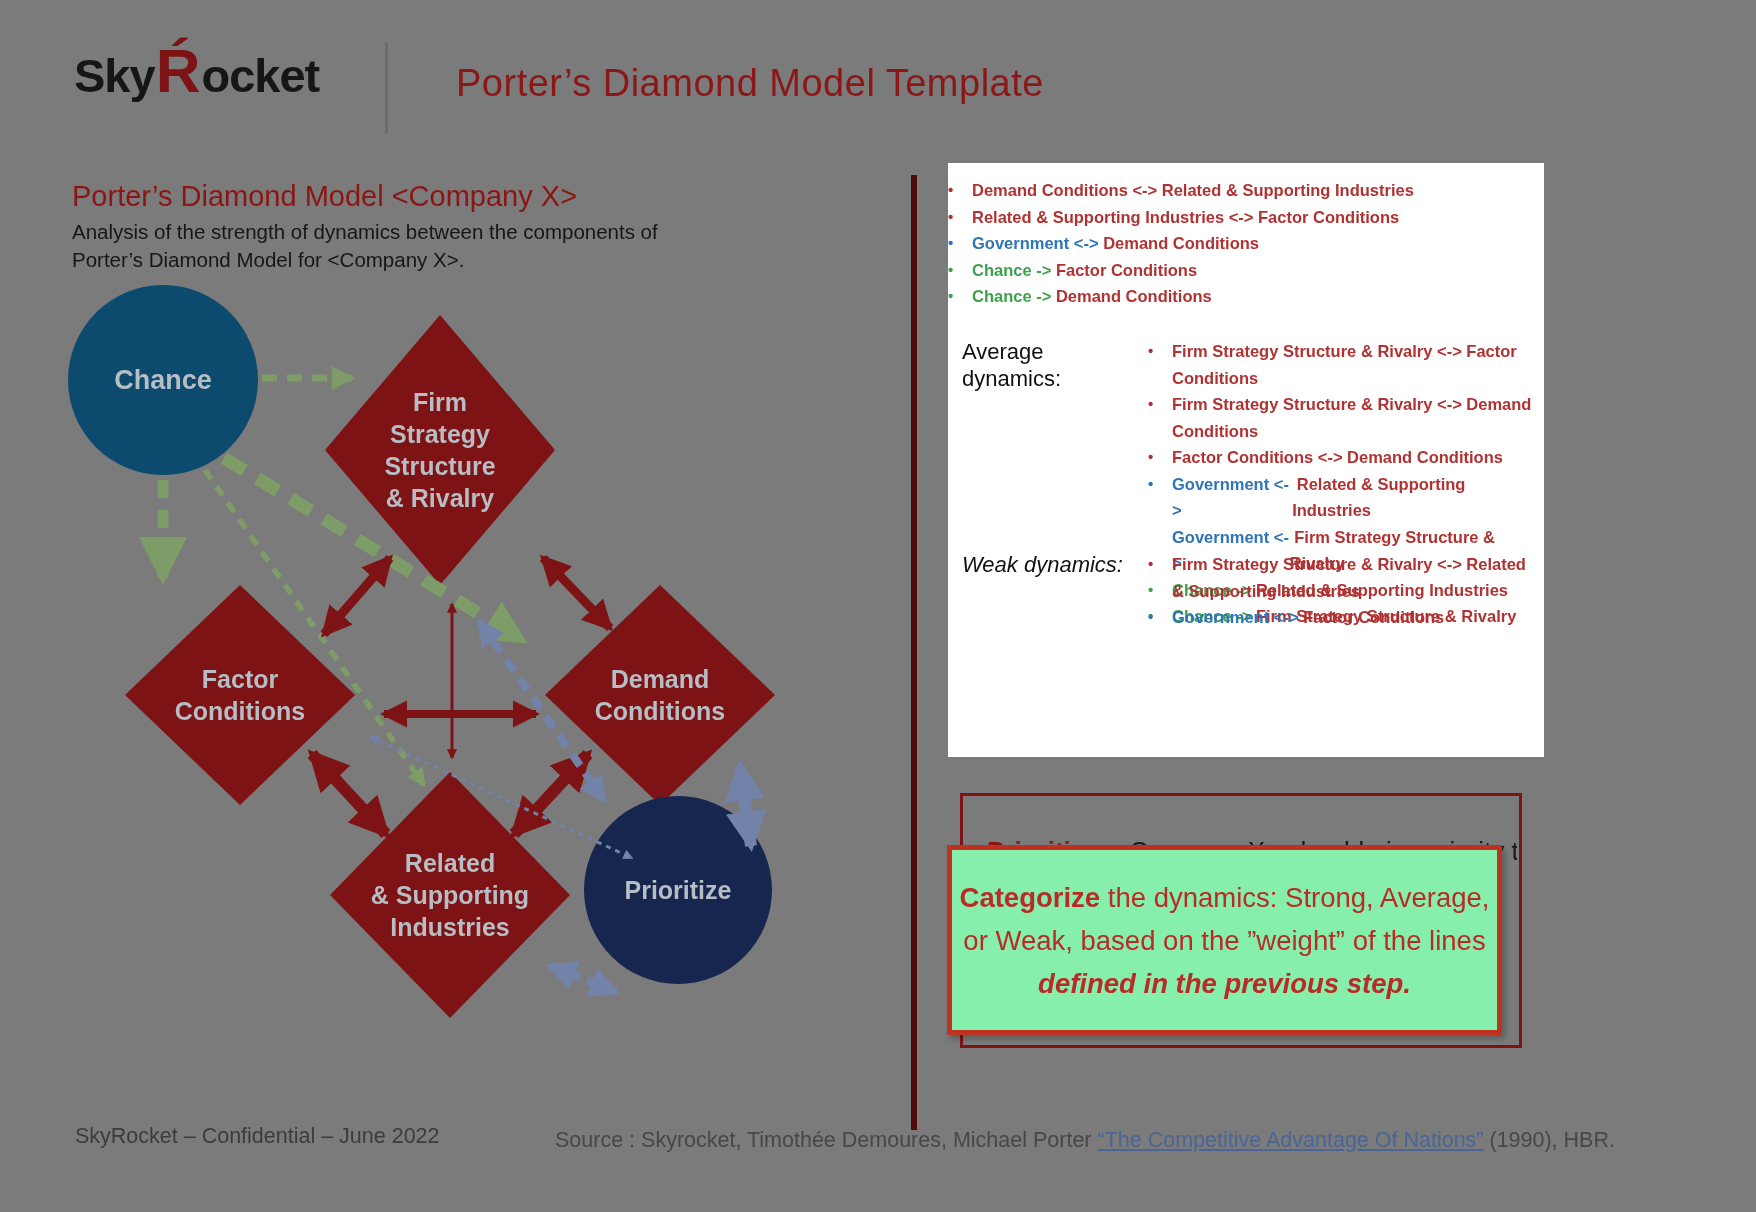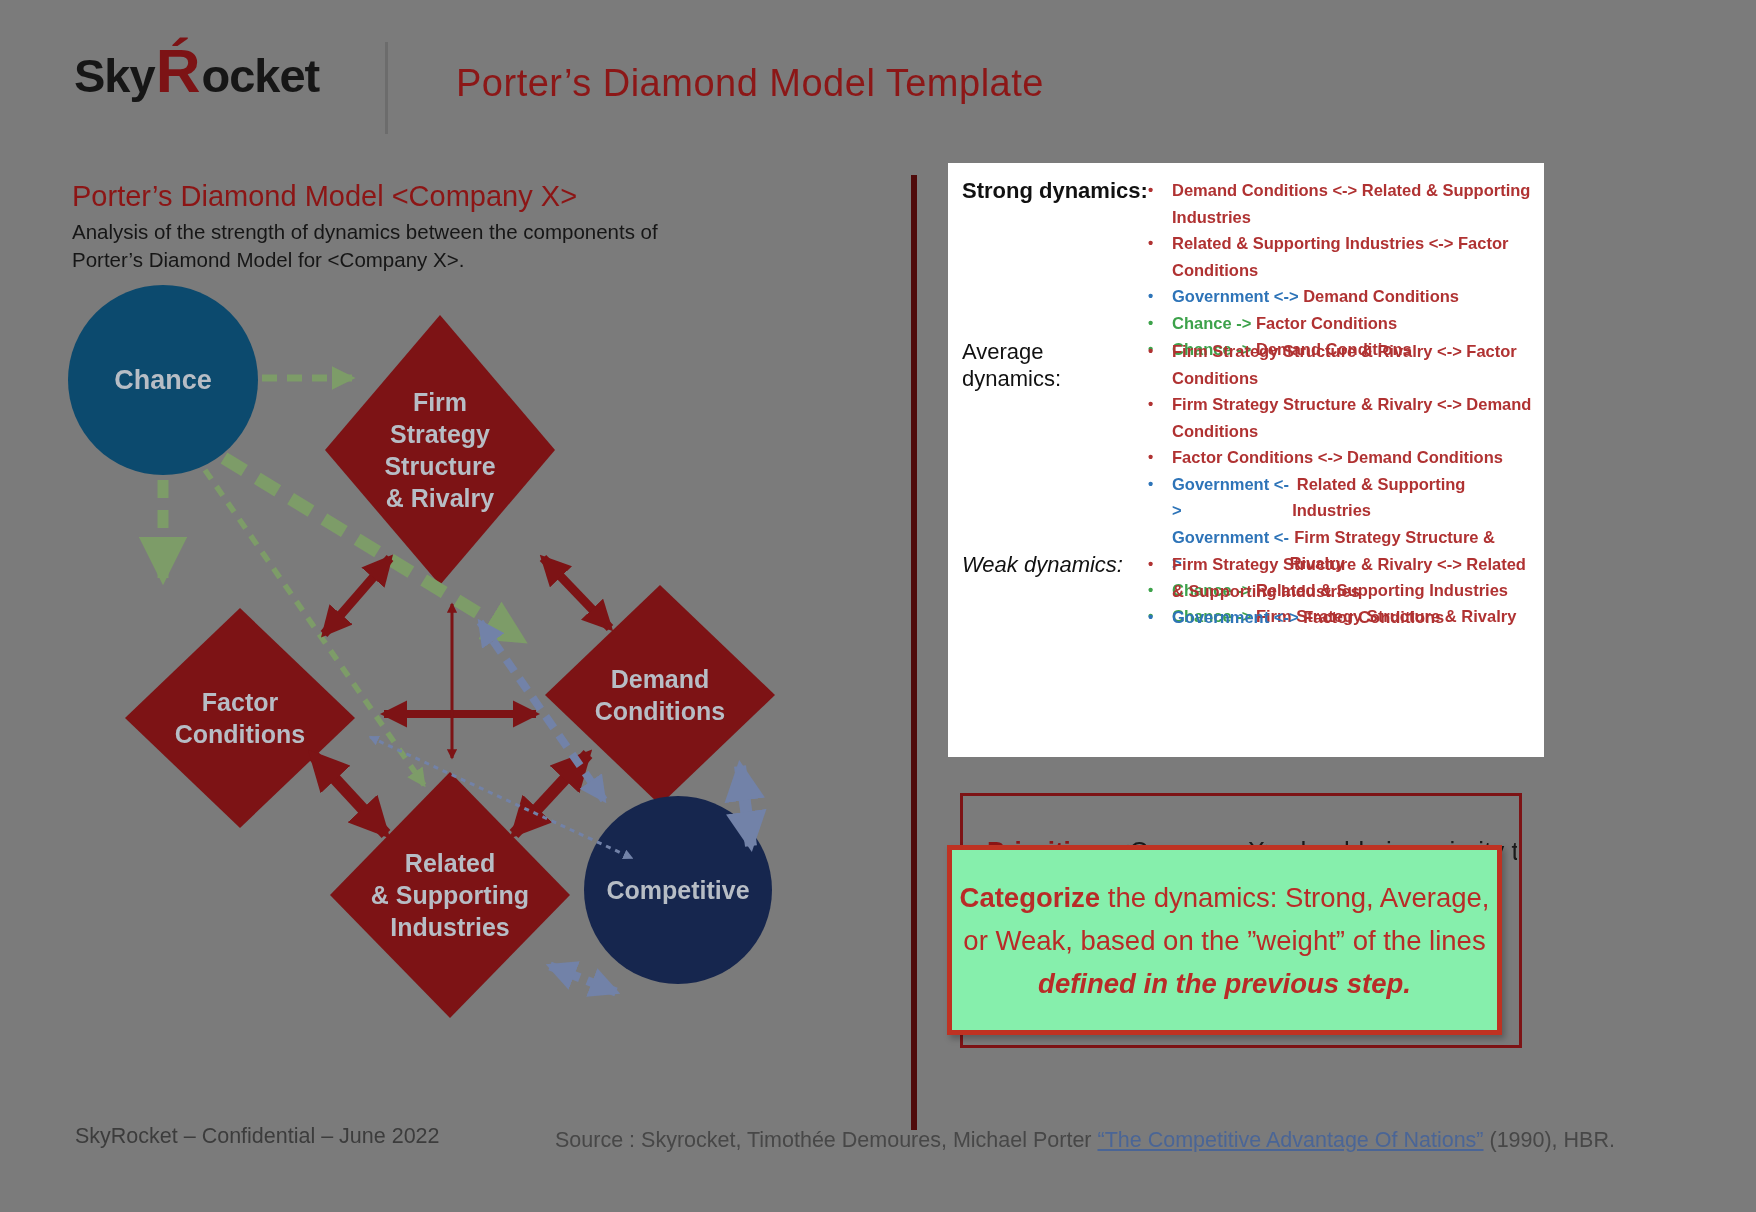--- a/index.html
+++ b/index.html
@@ -17,21 +17,21 @@
   #intro-heading{position:absolute;left:72px;top:180px;font-size:29px;font-weight:400;color:#8c1515;}
   #intro-sub{position:absolute;left:72px;top:218px;width:620px;font-size:20.5px;line-height:28px;color:#161616;}
 
   
   .node{position:absolute;display:flex;flex-direction:column;align-items:center;justify-content:center;text-align:center;color:#b7bdc5;font-weight:700;z-index:1;}
   .node .ln{line-height:32px;}
   #node-chance{left:68px;top:285px;width:190px;height:190px;border-radius:50%;background:#0c4a6e;font-size:27px;}
   #node-government{left:584px;top:796px;width:188px;height:188px;border-radius:50%;background:#16264e;font-size:25px;}
   .diamond{clip-path:polygon(50% 0,100% 50%,50% 100%,0 50%);background:#7d1315;font-size:25px;}
   #node-fssr{left:325px;top:315px;width:230px;height:270px;}
-  #node-factor{left:125px;top:608px;width:230px;height:220px;text-align:center;}
+  #node-factor{left:125px;top:585px;width:230px;height:220px;text-align:center;}
   #node-demand{left:545px;top:585px;width:230px;height:220px;text-align:center;}
   #node-rs{left:330px;top:772px;width:240px;height:246px;}
   #arrows{position:absolute;left:0;top:0;z-index:2;pointer-events:none;}
 
   
   #v-divider{position:absolute;left:911px;top:175px;width:6px;height:955px;background:#4f0a0a;}
   #dyn-panel{position:absolute;left:948px;top:163px;width:596px;height:594px;background:#ffffff;z-index:3;}
   .dyn-row{position:absolute;left:0;width:100%;display:flex;}
   .dyn-label{width:200px;padding-left:14px;box-sizing:border-box;font-size:22px;line-height:27px;color:#111;}
   .lbl-strong{font-weight:700;}
@@ -93,21 +93,21 @@
   <div class="node diamond" id="node-demand">
     <div class="ln">Demand</div>
     <div class="ln">Conditions</div>
   </div>
   <div class="node diamond" id="node-rs">
     <div class="ln">Related</div>
     <div class="ln">&amp; Supporting</div>
     <div class="ln">Industries</div>
   </div>
   <div class="node" id="node-government">
-    <div class="ln">Competitive</div>
+    <div class="ln">Prioritize</div>
   </div>
 
   <svg id="arrows" width="1756" height="1212" viewBox="0 0 1756 1212">
     <defs>
       <marker id="ah-g" viewBox="0 0 10 10" refX="8.5" refY="5" markerWidth="3.4" markerHeight="3.4" orient="auto-start-reverse">
           <path d="M0,0L10,5L0,10z" fill="#7d9c68"></path>
         </marker>
       <marker id="ah-gb" viewBox="0 0 10 10" refX="8.5" refY="5" markerWidth="4.4" markerHeight="4.4" orient="auto-start-reverse">
           <path d="M0,0L10,5L0,10z" fill="#7d9c68"></path>
         </marker>
@@ -135,21 +135,20 @@
     <line x1="740" y1="766" x2="751" y2="846" stroke="#7282a8" stroke-width="12" marker-start="url(#ah-b)" marker-end="url(#ah-b)"></line>
     <line x1="550" y1="966" x2="616" y2="992" stroke="#7282a8" stroke-width="9" stroke-dasharray="12 8" marker-start="url(#ah-b)" marker-end="url(#ah-b)"></line>
     <line x1="370" y1="737" x2="632" y2="858" stroke="#7282a8" stroke-width="3" stroke-dasharray="5 5" marker-start="url(#ah-b)" marker-end="url(#ah-b)"></line>
   </svg>
 
   <div id="v-divider"></div>
 
   <div id="dyn-panel">
 
     <div class="dyn-row" style="top:14px;">
-      <div class="dyn-label lbl-strong">Strong dynamics:</div>
       <div class="dyn-items">
         <div class="li">
             <span class="dot c-red">•</span>
             <span class="seg c-red">Demand Conditions &lt;-&gt; Related &amp; Supporting Industries</span>
           </div>
         <div class="li">
             <span class="dot c-red">•</span>
             <span class="seg c-red">Related &amp; Supporting Industries &lt;-&gt; Factor Conditions</span>
           </div>
         <div class="li">

